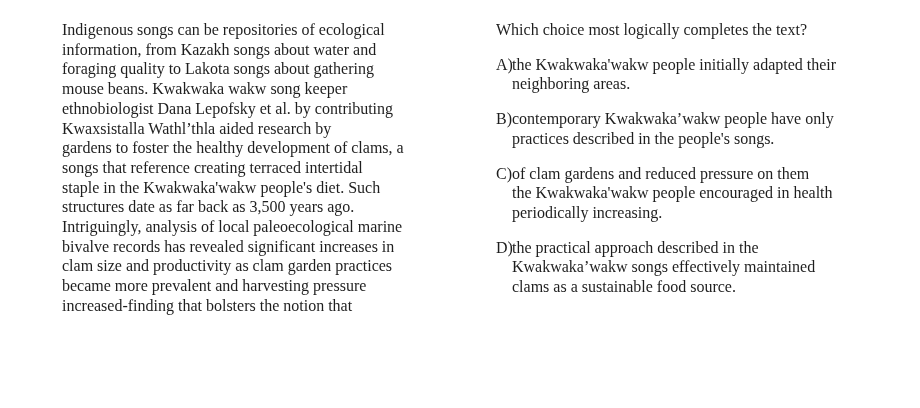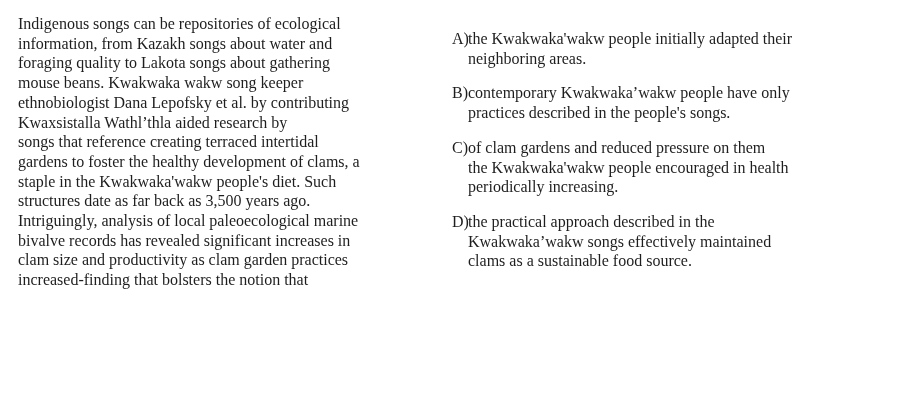--- a/index.html
+++ b/index.html
@@ -12,21 +12,22 @@
     width: 920px;
     height: 408px;
     background: #ffffff;
     overflow: hidden;
     font-family: "Liberation Serif", serif;
     font-size: 16px;
     color: #1e1e1e;
   }
   .col {
     position: absolute;
-    top: 14px;
+    top: 20px;
+    margin-left: 44px;
   }
   .passage-col { left: 18px; }
   .question-col { left: 452px; }
   .line {
     line-height: 19.7px;
     white-space: nowrap;
   }
   .choice {
     display: flex;
     margin-top: 15px;
@@ -45,31 +46,33 @@
 
 <div class="page">
 
   <div class="col passage-col">
     <div class="line">Indigenous songs can be repositories of ecological</div>
     <div class="line">information, from Kazakh songs about water and</div>
     <div class="line">foraging quality to Lakota songs about gathering</div>
     <div class="line">mouse beans. Kwakwaka wakw song keeper</div>
     <div class="line">ethnobiologist Dana Lepofsky et al. by contributing</div>
     <div class="line">Kwaxsistalla Wathl’thla aided research by</div>
+    <div class="line">gardens to foster the healthy development of clams, a</div>
     <div class="line">songs that reference creating terraced intertidal</div>
-    <div class="line">gardens to foster the healthy development of clams, a</div>
     <div class="line">staple in the Kwakwaka'wakw people's diet. Such</div>
     <div class="line">structures date as far back as 3,500 years ago.</div>
     <div class="line">Intriguingly, analysis of local paleoecological marine</div>
     <div class="line">bivalve records has revealed significant increases in</div>
     <div class="line">clam size and productivity as clam garden practices</div>
+    <div class="line">became more prevalent and harvesting pressure</div>
     <div class="line">increased-finding that bolsters the notion that</div>
   </div>
 
   <div class="col question-col">
+    <div class="line">Which choice most logically completes the text?</div>
 
     <div class="choice">
       <span class="marker">A)</span>
       <div class="choice-lines">
         <div class="line">the Kwakwaka'wakw people initially adapted their</div>
         <div class="line">neighboring areas.</div>
       </div>
     </div>
 
     <div class="choice">

